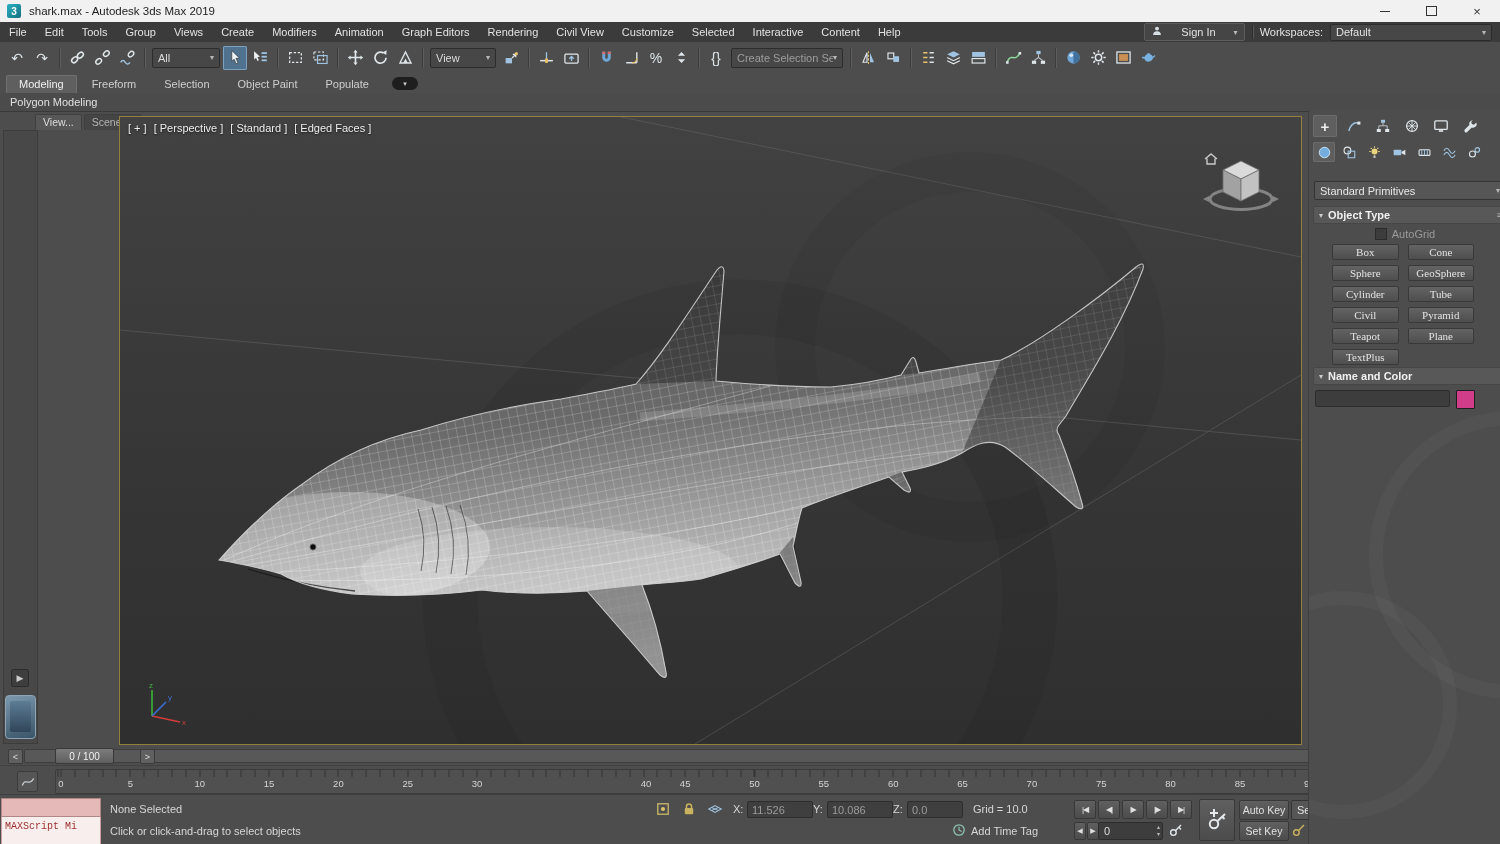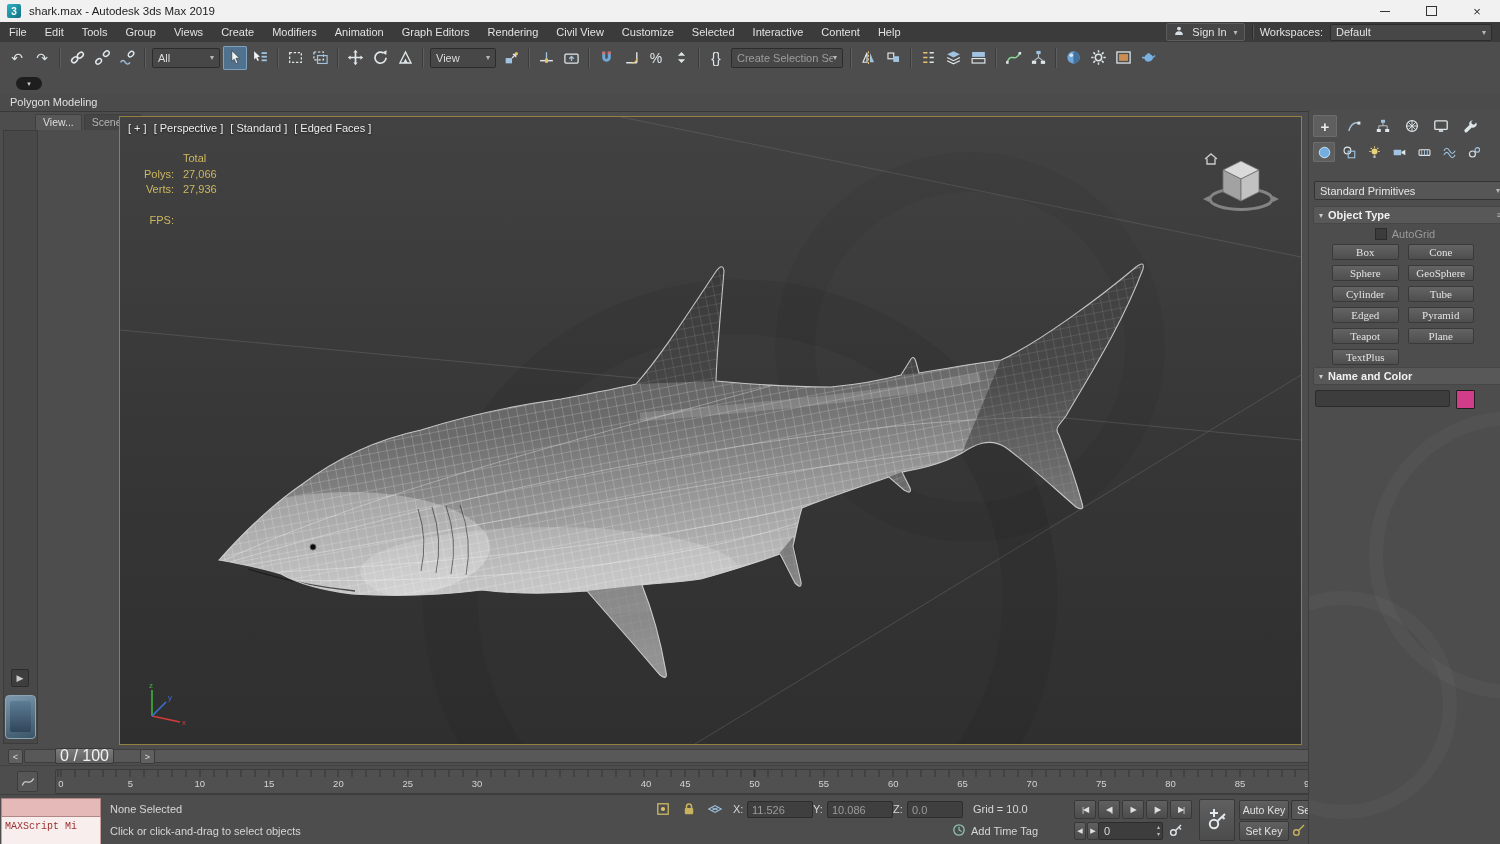--- a/index.html
+++ b/index.html
@@ -19,21 +19,21 @@
   .minbar{width:10px;height:1px;background:#333;display:inline-block;}
   .maxbox{width:9px;height:8px;border:1px solid #333;display:inline-block;}
   .closex{font-size:13px;line-height:1;}
 
   
   .menubar{left:0;top:22px;width:1500px;height:20px;background:#3b3b3b;border-bottom:1px solid #2d2d2d;
            display:flex;align-items:center;color:#e2e2e2;}
   #menu-items{display:flex;align-items:center;height:100%;}
   .menu-item{padding:0 9px;line-height:20px;white-space:nowrap;}
   .menu-right{margin-left:auto;display:flex;align-items:center;gap:7px;padding-right:8px;}
-  .signin{display:flex;align-items:center;gap:7px;height:16px;padding:0 6px;background:#454545;
+  .signin{display:flex;align-items:center;gap:18px;height:16px;padding:0 6px;background:#454545;
           border:1px solid #5c5c5c;border-radius:2px;}
   .signin svg{width:12px;height:12px;}
   .menu-sep{width:1px;height:14px;background:#2a2a2a;box-shadow:1px 0 0 #585858;}
   .ws-combo{display:flex;align-items:center;justify-content:space-between;width:150px;height:15px;
             background:#474747;border:1px solid #2c2c2c;border-radius:2px;padding:0 5px;}
   .arrow{font-size:8px;color:#b9b9b9;}
 
   
   .toolbar{left:0;top:42px;width:1500px;height:31px;background:#4d4d4d;border-bottom:1px solid #3b3b3b;
            display:flex;align-items:center;padding-left:5px;gap:1px;}
@@ -83,21 +83,21 @@
   .viewcube{right:20px;top:26px;width:82px;height:86px;}
   .axis-tripod{left:16px;bottom:12px;width:52px;height:52px;}
 
   
   .trackbar{left:0;top:747px;width:1500px;height:17px;background:#4d4d4d;}
   .tb-groove{position:absolute;left:24px;top:2px;width:1436px;height:12px;background:#585858;
              border:1px solid #3d3d3d;border-radius:2px;}
   .tb-btn{position:absolute;top:2px;width:13px;height:13px;background:#606060;border:1px solid #3b3b3b;
           border-radius:2px;color:#ddd;font-size:9px;display:flex;align-items:center;justify-content:center;}
   .tb-handle{position:absolute;left:55px;top:1px;width:57px;height:14px;border:1px solid #383838;border-radius:2px;
-             background:linear-gradient(#7c7c7c,#5f5f5f);color:#f2f2f2;font-size:16px;
+             background:linear-gradient(#7c7c7c,#5f5f5f);color:#f2f2f2;font-size:10px;
              display:flex;align-items:center;justify-content:center;}
   .ruler-row{left:0;top:765px;width:1500px;height:29px;background:#4d4d4d;border-top:1px solid #424242;}
   .minicurve{position:absolute;left:17px;top:5px;width:19px;height:19px;display:flex;align-items:center;
              justify-content:center;background:#565656;border:1px solid #3c3c3c;border-radius:2px;}
   .minicurve svg{width:14px;height:14px;}
   .ruler{position:absolute;left:55px;top:3px;width:1404px;height:23px;background:#505050;
          border:1px solid #3c3c3c;border-radius:2px;}
   .ruler .ticks{position:absolute;left:0;top:0;right:0;height:7px;
          background:repeating-linear-gradient(90deg,rgba(25,25,25,.5) 0 1px,transparent 1px 13.87px);
          background-position:4.5px 0;}
@@ -420,20 +420,27 @@
         </svg>
       </span>
       <span class="tbtn">
         <svg viewBox="0 0 16 16">
           <path d="M4.6 7.2 C4.6 6.4 5.3 5.7 6.2 5.5 C6.2 4.6 7 4 8.1 4 C9.2 4 10 4.6 10 5.5 C11.2 5.7 11.9 6.5 12 7.2 L13.9 5.6 L14.6 6.5 L12.2 8.8 C11.9 10.6 10.2 11.9 8.1 11.9 C6 11.9 4.5 10.8 4.3 9.1 L1.8 8.6 L2 7.3 Z" fill="#79b1e0"></path>
         </svg>
       </span>
     </div>
 
   <div class="abs ribbon">
+    <div id="ribbon-tabs">
+        <span class="rtab active">Modeling</span>
+        <span class="rtab">Freeform</span>
+        <span class="rtab">Selection</span>
+        <span class="rtab">Object Paint</span>
+        <span class="rtab">Populate</span>
+      </div>
     <div class="rpill">
         <span>▾</span>
       </div>
   </div>
   <div class="abs ribbon-sub">
     <span>Polygon Modeling</span>
   </div>
 
   <div class="abs explorer-tabs">
     <div class="etab">View...</div>
@@ -513,37 +520,20 @@
       </g>
     </svg>
 
     <div class="abs vp-label">
       <span>[ + ]</span>
       <span>[ Perspective ]</span>
       <span>[ Standard ]</span>
       <span>[ Edged Faces ]</span>
     </div>
 
-    <div class="abs vp-stats">
-      <div class="srow">
-          <span class="l"></span>
-          <span class="v">Total</span>
-        </div>
-      <div class="srow">
-          <span class="l">Polys:</span>
-          <span class="v">27,066</span>
-        </div>
-      <div class="srow">
-          <span class="l">Verts:</span>
-          <span class="v">27,936</span>
-        </div>
-      <div class="srow fps">
-          <span class="l">FPS:</span>
-        </div>
-    </div>
 
     <div class="abs viewcube">
       <svg viewBox="0 0 82 86" width="82" height="86">
         <ellipse cx="42" cy="56" rx="31" ry="10.5" fill="none" stroke="#9b9b9b" stroke-width="3" opacity="0.75"></ellipse>
         <path d="M10 53 L4 56 L10 59 Z M74 53 L80 56 L74 59 Z" fill="#9b9b9b" opacity="0.75"></path>
         <g stroke="#6f6f6f" stroke-width="0.8">
           <polygon points="42,18 60,27 42,36 24,27" fill="#dadada"></polygon>
           <polygon points="24,27 42,36 42,58 24,49" fill="#a2a2a2"></polygon>
           <polygon points="60,27 42,36 42,58 60,49" fill="#c2c2c2"></polygon>
         </g>
@@ -829,21 +819,21 @@
       <span class="checkbox"></span>
       <span>AutoGrid</span>
     </div>
     <div id="ot-buttons">
         <div class="obtn">Box</div>
         <div class="obtn">Cone</div>
         <div class="obtn">Sphere</div>
         <div class="obtn">GeoSphere</div>
         <div class="obtn">Cylinder</div>
         <div class="obtn">Tube</div>
-        <div class="obtn">Edged</div>
+        <div class="obtn">Civil</div>
         <div class="obtn">Pyramid</div>
         <div class="obtn">Teapot</div>
         <div class="obtn">Plane</div>
         <div class="obtn" style="grid-column: 1;">TextPlus</div>
       </div>
     <div class="rollout" style="top:256px">
       <span class="tri">▾</span>
       <span>Name and Color</span>
     </div>
     <input class="nc-field" value="" style="">

